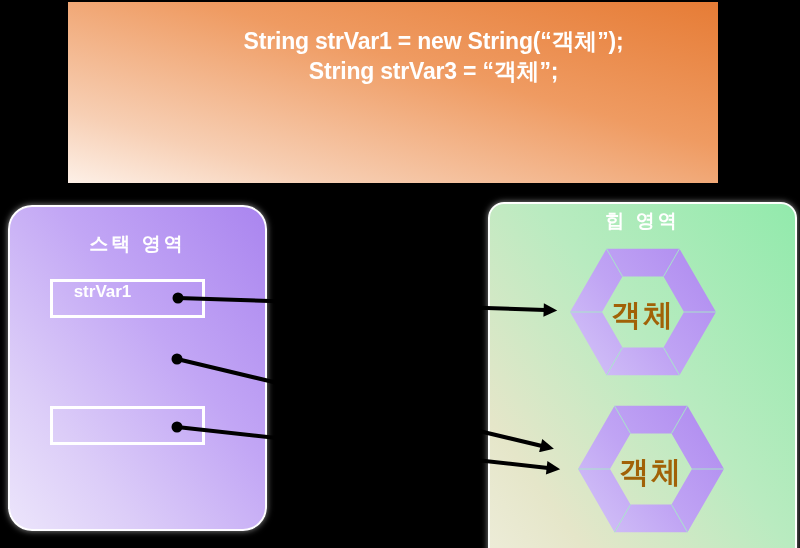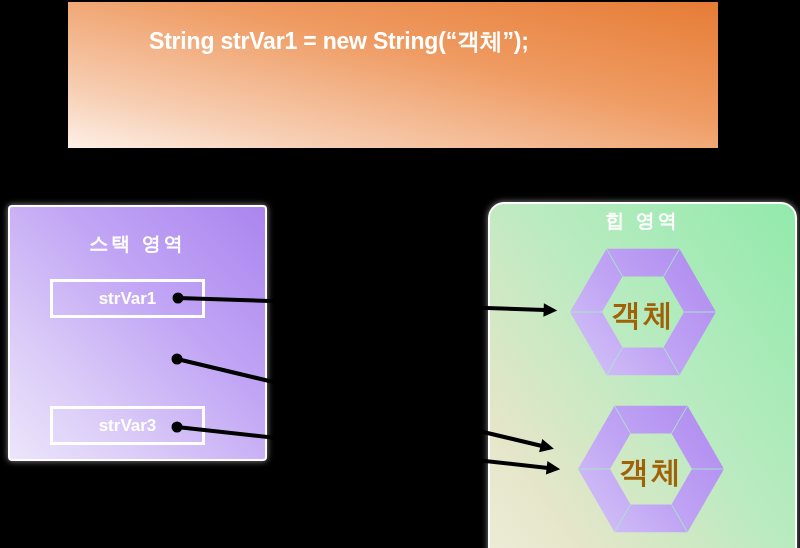--- a/index.html
+++ b/index.html
@@ -15,25 +15,26 @@
     background: #000;
     overflow: hidden;
   }
 
   
   .code-box {
     position: absolute;
     left: 68px;
     top: 2px;
     width: 650px;
-    height: 146px;
+    height: 181px;
     background: linear-gradient(to bottom left,
       #e67c36 0%, #ef9b62 40%, #f7cfb4 80%, #fdf0e7 100%);
     box-sizing: border-box;
     padding: 24px 0 0 81px;
+    text-align: center;
   }
   .code-line {
     color: #ffffff;
     font-size: 23px;
     font-weight: 700;
     line-height: 30px;
     letter-spacing: -0.2px;
     white-space: pre;
   }
 
@@ -41,22 +42,22 @@
   .mem-box {
     position: absolute;
     box-sizing: border-box;
     border: 2.5px solid rgba(255,255,255,0.97);
     box-shadow: 0 0 6px rgba(255,255,255,0.55);
   }
   .stack-box {
     left: 8px;
     top: 205px;
     width: 259px;
-    height: 256px;
-    border-radius: 4px;
+    height: 326px;
+    border-radius: 24px;
     background: linear-gradient(to bottom left,
       #aa85ef 0%, #c2a6f5 40%, #dccdf8 75%, #ece5fb 100%);
   }
   .heap-box {
     left: 488px;
     top: 202px;
     width: 309px;
     height: 421px;
     border-radius: 16px;
     background: linear-gradient(to bottom left,
@@ -77,22 +78,21 @@
 
   
   .var-row {
     position: absolute;
     left: 40px;
     width: 155px;
     height: 39px;
     box-sizing: border-box;
     border: 3px solid #ffffff;
     display: flex;
-    align-items: center;
-    flex-direction: column;
+    align-items: flex-start;
   }
   .var-row-1 { top: 72px; }
   .var-row-2 { top: 134px; }
   .var-row-3 { top: 199px; }
   .var-name {
     flex: 1;
     display: flex;
     align-items: center;
     justify-content: center;
     color: #ffffff;
@@ -127,31 +127,31 @@
     pointer-events: none;
   }
 </style>
 </head>
 <body>
 
 <div class="canvas">
 
   <div class="code-box">
     <div class="code-line">String strVar1 = new String(“객체”);</div>
+    <div class="code-line">String strVar3 = “객체”;</div>
   </div>
 
   <div class="mem-box stack-box">
     <div class="region-title stack-title">스택 영역</div>
 
     <div class="var-row var-row-1">
       <div class="var-name">strVar1</div>
       <div class="var-ref"></div>
     </div>
     <div class="var-row var-row-3">
-      <div class="var-name">strVar3</div>
       <div class="var-ref"></div>
     </div>
   </div>
 
   <div class="mem-box heap-box">
     <div class="region-title heap-title">힙 영역</div>
   </div>
 
   <svg class="overlay" width="800" height="548" viewBox="0 0 800 548">
     <defs>

